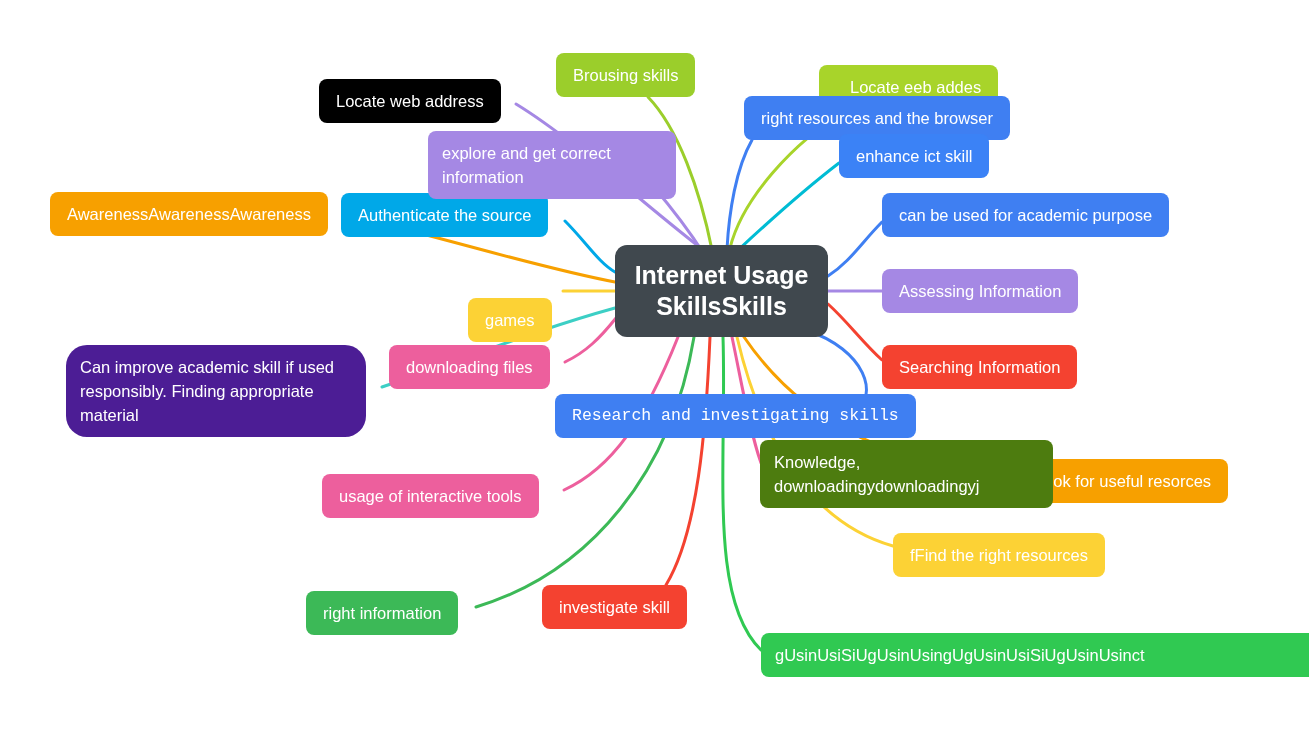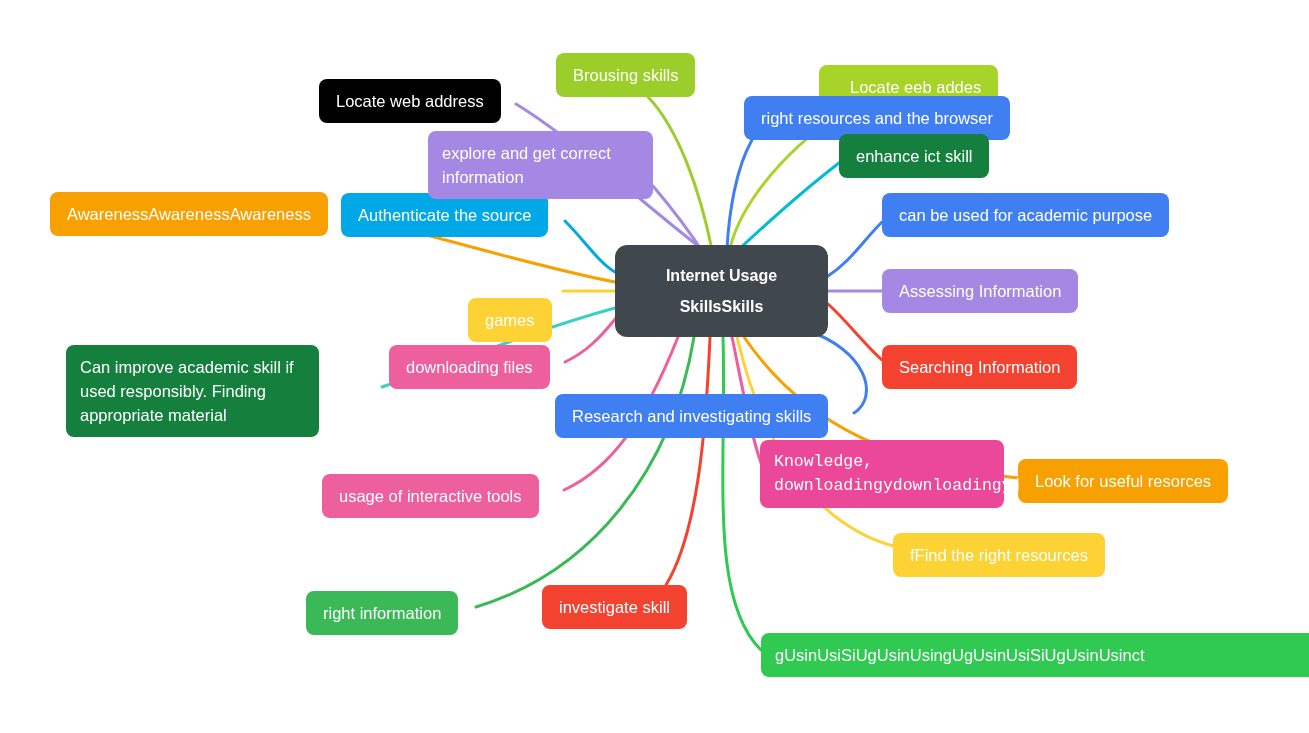--- a/index.html
+++ b/index.html
@@ -44,21 +44,21 @@
     text-align: left;
     padding: 10px 14px;
   }
   .central {
     position: absolute;
     box-sizing: border-box;
     left: 615px; top: 245px; width: 213px;
     border-radius: 12px;
     padding: 15px 10px;
     color: #ffffff;
-    font-size: 16px;
+    font-size: 25px;
     font-weight: bold;
     line-height: 31px;
     text-align: center;
   }
   .comment-badge {
     display: inline-flex;
     align-items: center;
     gap: 5px;
     margin-left: 14px;
     font-size: 15px;
@@ -105,64 +105,64 @@
   <div class="node" style="left: 819px; top: 65px; background-color: rgb(168, 212, 42); padding-left: 31px;">
     <span>Locate eeb addes</span>
   </div>
   <div class="node" style="left: 744px; top: 96px; background-color: rgb(63, 127, 242);">
     <span>right resources and the browser</span>
   </div>
 
   <div class="node" style="left: 1018px; top: 459px; background-color: rgb(247, 160, 0);">
     <span>Look for useful resorces</span>
   </div>
-  <div class="node wrap" style="left: 760px; top: 440px; width: 244px; background-color: #ec4899; font-family: Liberation Mono, monospace;">
+  <div class="node wrap" style="left: 760px; top: 440px; width: 293px; background-color: #4d7c0f;">
     <span>Knowledge, downloadingydownloadingyj</span>
   </div>
 
   <div class="node" style="left: 556px; top: 53px; background-color: rgb(155, 206, 43);">
     <span>Brousing skills</span>
   </div>
   <div class="node" style="left: 319px; top: 79px; background-color: #000000;">
     <span>Locate web address</span>
   </div>
-  <div class="node wrap" style="left: 428px; top: 131px; width: 225px; background-color: rgb(165, 136, 228);">
+  <div class="node wrap" style="left: 428px; top: 131px; width: 248px; background-color: rgb(165, 136, 228);">
     <span>explore and get correct information</span>
   </div>
   <div class="node" style="left: 468px; top: 269px; background-color: rgb(252, 210, 53); margin-top: 29px;">
     <span>games</span>
   </div>
   <div class="node" style="left: 389px; top: 345px; background-color: rgb(237, 95, 157);">
     <span>downloading files</span>
   </div>
-  <div class="node wrap" style="left: 66px; top: 345px; width: 253px; background-color: #15803d;">
+  <div class="node wrap" style="left: 66px; top: 345px; width: 300px; background-color: #4c1d95; border-radius: 21px;">
     <span>Can improve academic skill if used responsibly. Finding appropriate material</span>
   </div>
   <div class="node" style="left: 322px; top: 474px; background-color: rgb(237, 95, 157);">
     <span>usage of interactive tools</span>
   </div>
   <div class="node" style="left: 306px; top: 591px; background-color: rgb(60, 185, 87);">
     <span>right information</span>
   </div>
   <div class="node" style="left: 542px; top: 585px; background-color: rgb(244, 66, 48);">
     <span>investigate skill</span>
   </div>
-  <div class="node" style="left: 839px; top: 134px; background-color: #15803d; text-align: right;">
+  <div class="node" style="left: 839px; top: 134px; background-color: #3b82f6; text-align: right;">
     <span>enhance ict skill</span>
   </div>
   <div class="node" style="left: 882px; top: 193px; background-color: rgb(63, 127, 242);">
     <span>can be used for academic purpose</span>
   </div>
   <div class="node" style="left: 882px; top: 269px; background-color: rgb(165, 136, 228);">
     <span>Assessing Information</span>
   </div>
   <div class="node" style="left: 882px; top: 345px; background-color: rgb(244, 66, 48);">
     <span>Searching Information</span>
   </div>
-  <div class="node" style="left: 555px; top: 394px; background-color: rgb(63, 127, 242);">
+  <div class="node" style="left: 555px; top: 394px; background-color: rgb(63, 127, 242); font-family: Liberation Mono, monospace;">
     <span>Research and investigating skills</span>
   </div>
   <div class="node" style="left: 893px; top: 527px; background-color: rgb(252, 210, 53); margin-top: 6px;">
     <span>fFind the right resources</span>
   </div>
 
   <div class="node row" style="left: 761px; top: 633px; width: 594px; background-color: rgb(48, 201, 82);">
     <span>gUsinUsiSiUgUsinUsingUgUsinUsiSiUgUsinUsinct</span>
     <span class="comment-badge">
       <svg width="15" height="15" viewBox="0 0 16 16">

